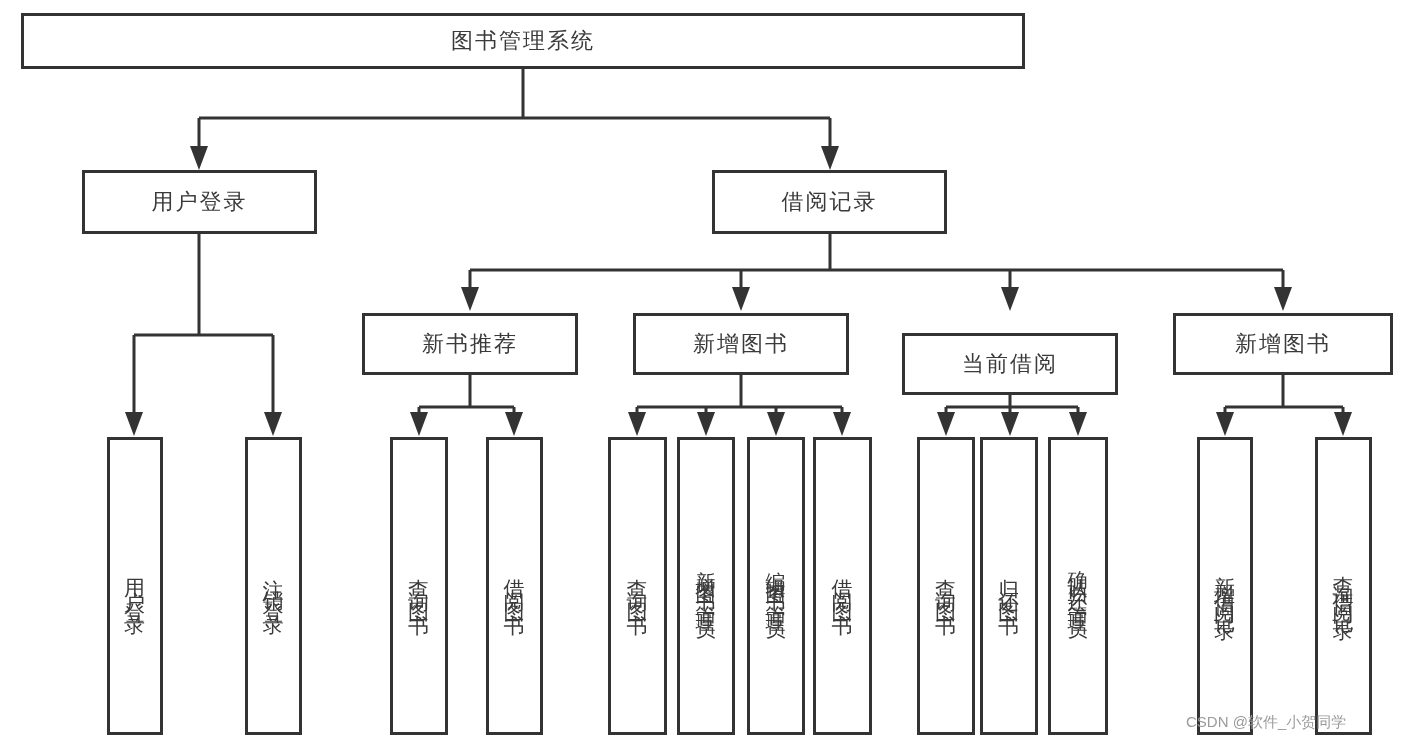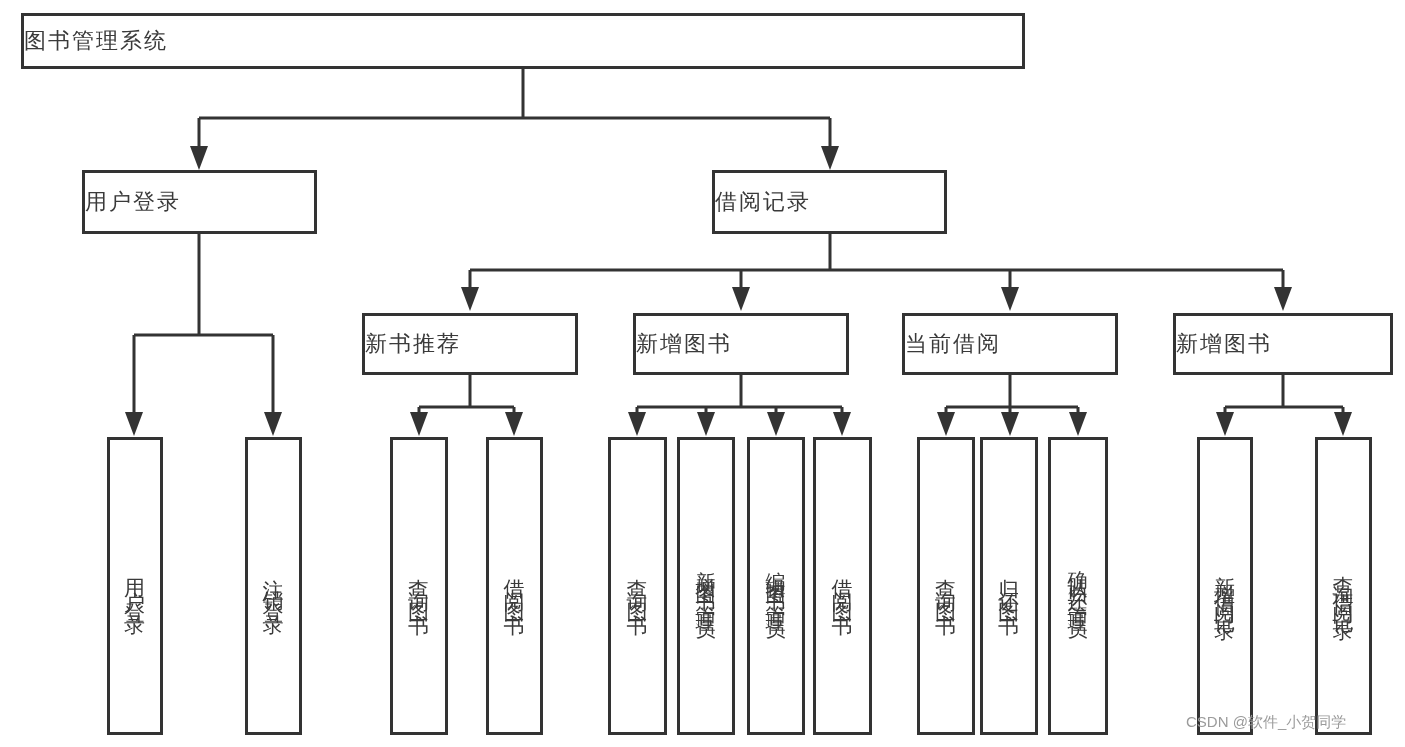--- a/index.html
+++ b/index.html
@@ -20,32 +20,33 @@
     left: 0; top: 0;
     width: 1405px; height: 747px;
   }
   .node {
     position: absolute;
     box-sizing: border-box;
     border: 3px solid #333333;
     background: #ffffff;
     display: flex;
     align-items: center;
+    justify-content: center;
     color: #3a3a3a;
     font-size: 22px;
     letter-spacing: 2px;
     z-index: 2;
   }
   .node.root  { left: 21px;  top: 13px;  width: 1004px; height: 56px; }
   .node.lv2a  { left: 82px;  top: 170px; width: 235px;  height: 64px; }
   .node.lv2b  { left: 712px; top: 170px; width: 235px;  height: 64px; }
   .node.lv3   { top: 313px; height: 62px; width: 216px; }
   .node.lv3a  { left: 362px; }
   .node.lv3b  { left: 633px; }
-  .node.lv3c  { left: 902px; }
+  .node.lv3c  { left: 902px; margin-top: 20px; }
   .node.lv3d  { left: 1173px; width: 220px; }
 
   .leaf {
     position: absolute;
     top: 437px;
     height: 298px;
     box-sizing: border-box;
     border: 3px solid #333333;
     background: #ffffff;
     display: flex;

